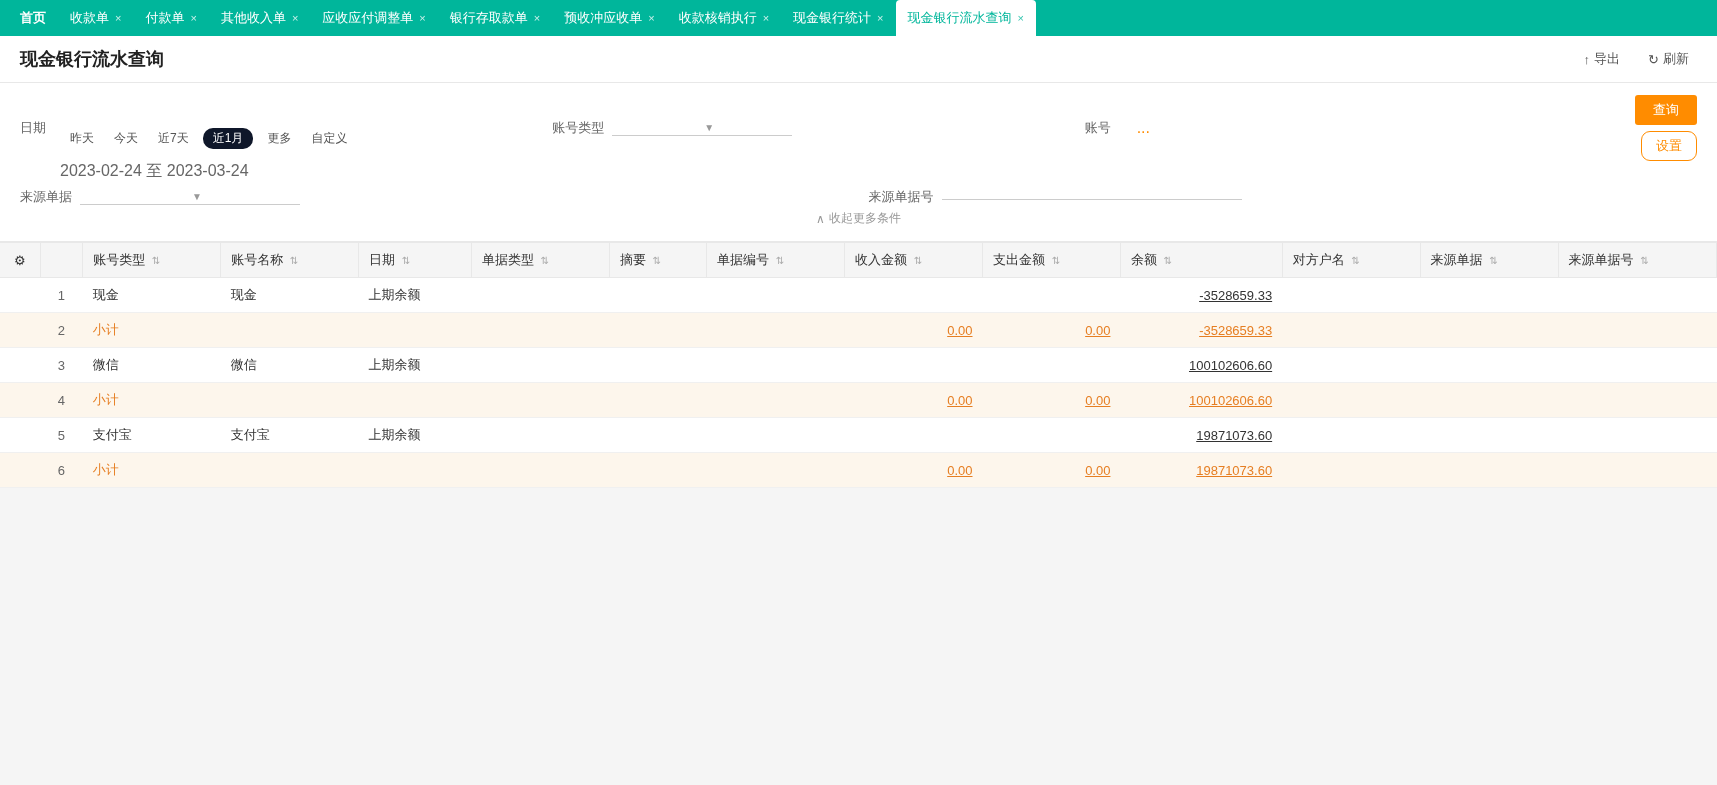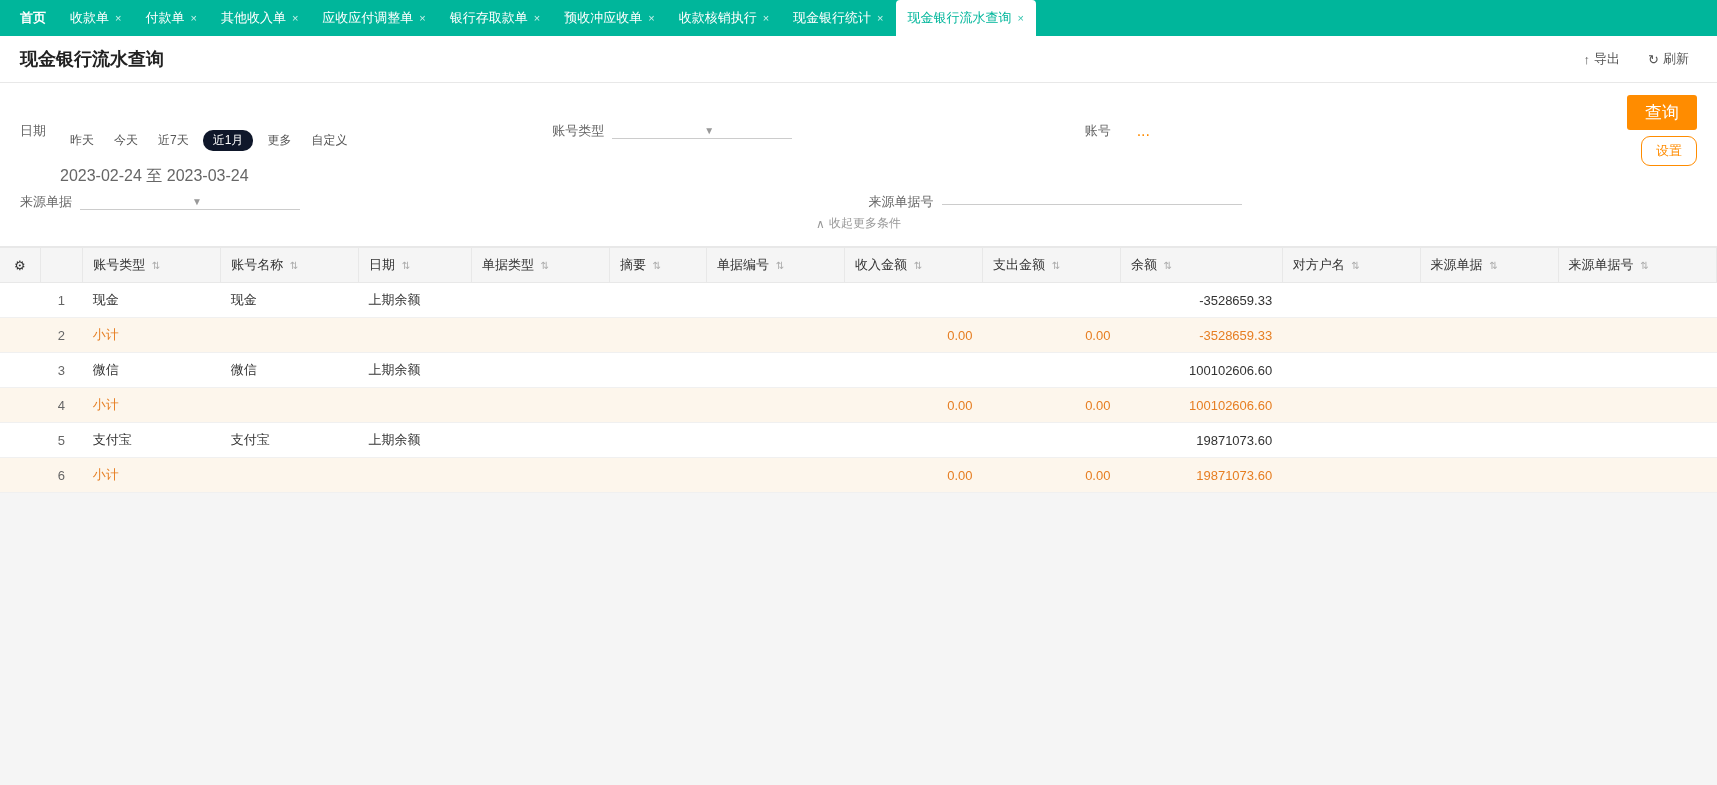--- a/index.html
+++ b/index.html
@@ -119,21 +119,21 @@
       min-width: 200px;
       font-size: 13px;
       color: #333;
     }
     .btn-query {
       background: #ff8c00;
       color: #fff;
       border: none;
       padding: 6px 18px;
       border-radius: 3px;
-      font-size: 17px;
+      font-size: 13px;
       cursor: pointer;
     }
     .btn-settings {
       border: 1px solid #ff8c00;
       color: #ff8c00;
       background: #fff;
       padding: 5px 14px;
       border-radius: 9px;
       font-size: 13px;
       cursor: pointer;
@@ -193,21 +193,21 @@
       border-bottom: 1px solid #f0f0f0;
     }
     .data-table tbody tr.subtotal {
       background: #fdf6ec;
       color: #e67e22;
     }
     .data-table tbody td {
       padding: 8px 10px;
       white-space: nowrap;
     }
-    .data-table tbody td.num { text-align: right; }
+    .data-table tbody td.num { text-align: right; text-decoration: underline; }
     .gear-cell {
       text-align: center;
       font-size: 14px;
       color: #666;
       cursor: pointer;
     }
     .row-num {
       text-align: center;
       color: #666;
     }

